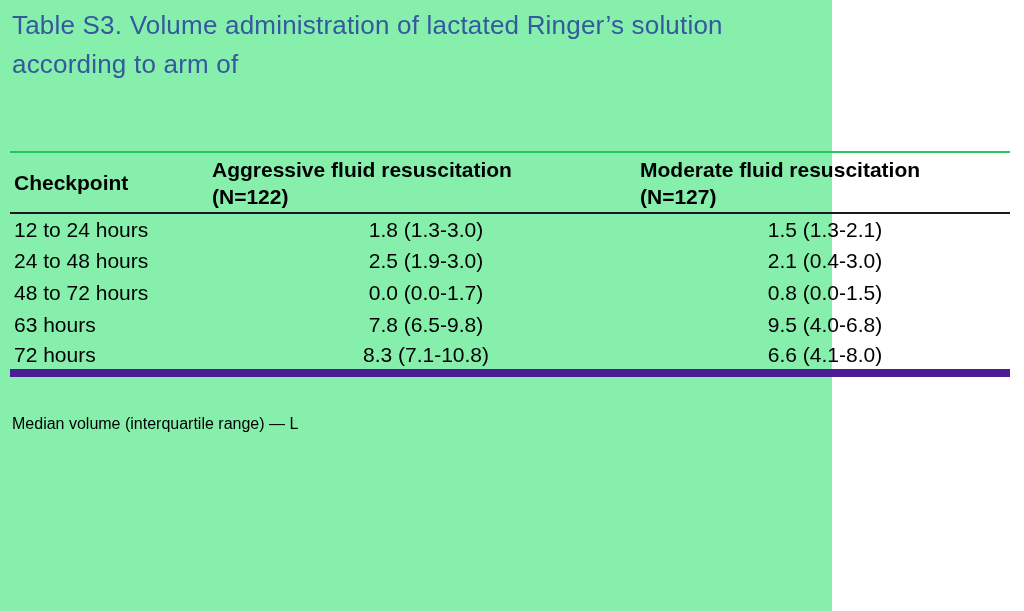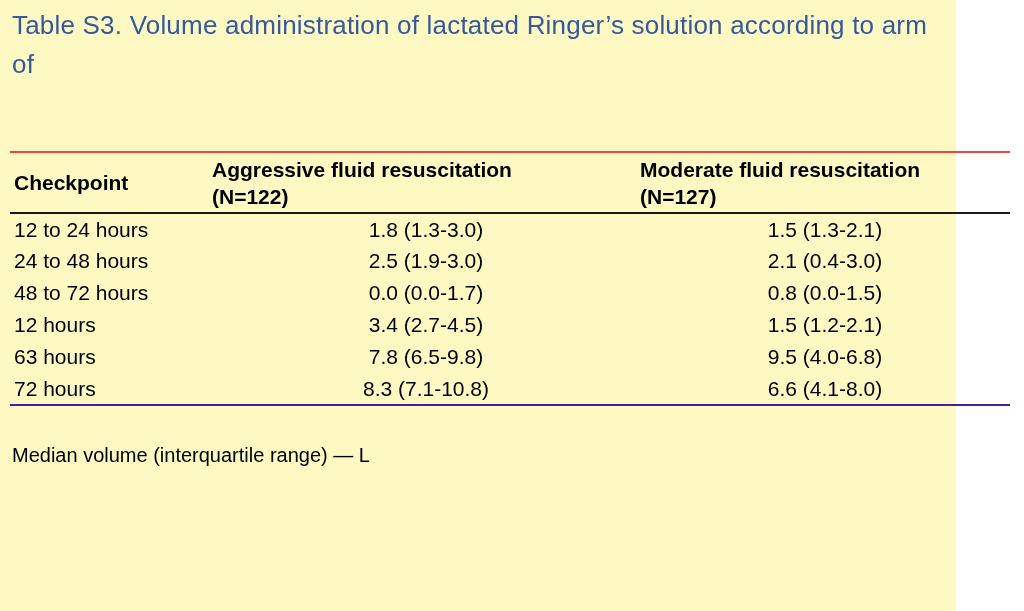--- a/index.html
+++ b/index.html
@@ -7,23 +7,23 @@
     padding: 0;
     background: #ffffff;
     width: 1024px;
     height: 611px;
     font-family: "Liberation Sans", sans-serif;
     color: #000000;
     overflow: hidden;
   }
   .page {
     position: relative;
-    width: 956px;
+    width: 832px;
     height: 611px;
-    background: #fef9c3;
+    background: #86efac;
   }
   .title {
     margin: 0;
     padding: 6px 0 0 12px;
     font-size: 26px;
     font-weight: 400;
     line-height: 39px;
     color: #35599E;
     letter-spacing: 0.2px;
   }
@@ -31,26 +31,26 @@
     border-collapse: collapse;
     table-layout: fixed;
     width: 1000px;
     margin: 67px 0 0 10px;
   }
   col.c1 { width: 202px; }
   col.c2 { width: 428px; }
   col.c3 { width: 370px; }
   tr.hrow {
     height: 61px;
-    border-top: 2px solid #ef4444;
+    border-top: 2px solid #22c55e;
     border-bottom: 2px solid #1a1a1a;
     margin-left: 9px;
   }
   tr.drow { height: 32px; }
-  tr.drow.last { border-bottom: 2px solid #4c1d95; margin-top: 48px; }
+  tr.drow.last { border-bottom: 8px solid #4c1d95; margin-top: 48px; }
   th, td {
     padding: 0;
     font-size: 21px;
     vertical-align: middle;
     overflow: hidden;
     white-space: nowrap;
   }
   .hrow th {
     font-weight: 700;
     text-align: left;
@@ -64,21 +64,21 @@
     text-align: left;
     padding-left: 4px;
     font-weight: 400;
   }
   td.val {
     text-align: center;
     font-weight: 400;
   }
   .footnote {
     margin: 38px 17px 0 12px;
-    font-size: 20px;
+    font-size: 16px;
     font-weight: 400;
     color: #000000;
   }
 </style>
 </head>
 <body>
 
 <div class="page">
 
   <h1 class="title"><span>Table S3. Volume administration of lactated Ringer’s solution according to arm of</span><br></h1>
@@ -114,25 +114,20 @@
         <td class="val">2.1 (0.4-3.0)</td>
       </tr>
       <tr class="drow">
         <td class="label">48 to 72 hours</td>
         <td class="val">0.0 (0.0-1.7)</td>
         <td class="val">0.8 (0.0-1.5)</td>
       </tr>
 
 
       <tr class="drow">
-        <td class="label">12 hours</td>
-        <td class="val">3.4 (2.7-4.5)</td>
-        <td class="val">1.5 (1.2-2.1)</td>
-      </tr>
-      <tr class="drow">
         <td class="label">63 hours</td>
         <td class="val">7.8 (6.5-9.8)</td>
         <td class="val">9.5 (4.0-6.8)</td>
       </tr>
       <tr class="drow last">
         <td class="label">72 hours</td>
         <td class="val">8.3 (7.1-10.8)</td>
         <td class="val">6.6 (4.1-8.0)</td>
       </tr>
 

